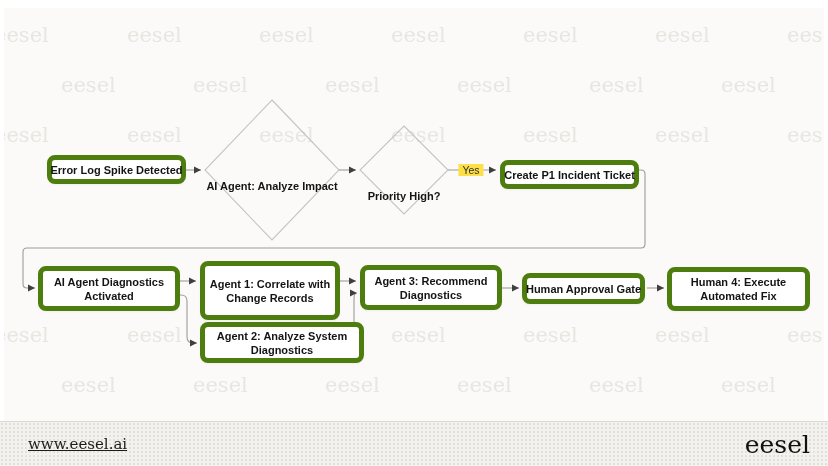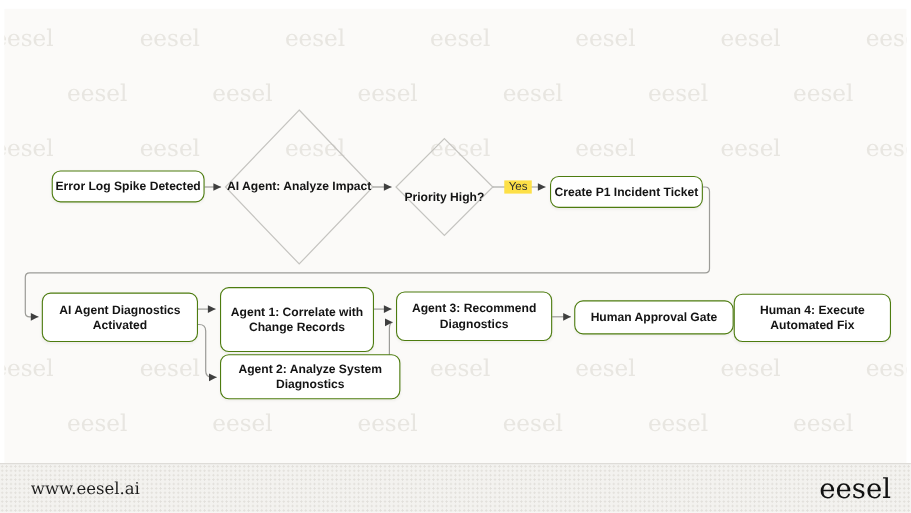--- a/index.html
+++ b/index.html
@@ -20,45 +20,45 @@
     font-size:21px;line-height:21px;color:#E8E6E1;
     user-select:none;white-space:nowrap;
   }
   
   svg.wires{position:absolute;left:0;top:0;width:828px;height:466px;z-index:2;pointer-events:none;}
   .wire{fill:none;stroke:#9C9C98;stroke-width:1.1;}
   .shape-diamond{fill:none;stroke:#C5C4C0;stroke-width:1.1;}
   
   .node{
     position:absolute;z-index:3;box-sizing:border-box;
-    background:#ffffff;border:1px solid #4d7c0f;border-radius:8px;
+    background:#ffffff;border:5px solid #4d7c0f;border-radius:8px;
     display:flex;align-items:center;justify-content:center;text-align:center;
     font-weight:bold;font-size:11px;line-height:14px;color:#141414;
     box-shadow:0 1px 2px rgba(120,115,100,0.08);
   }
   .node.oneline{white-space:nowrap;}
   .node.twoline{padding:0 3px;}
   .dlabel{
     position:absolute;z-index:3;transform:translate(-50%,-50%);
-    font-weight:bold;font-size:11px;color:#141414;white-space:nowrap;text-align:center;
+    font-weight:bold;font-size:11px;color:#141414;white-space:nowrap;text-align:center;margin-top:16px;
   }
   .edge-label{
     position:absolute;z-index:3;transform:translate(-50%,-50%);
     font-size:10.5px;color:#2E2E2E;background:#fde047;padding:0 4px;white-space:nowrap;
   }
   
   .footer{
     position:absolute;left:0;top:421px;width:828px;height:45px;z-index:4;
     background:#F3F2EF;border-top:1px solid #DCDAD5;box-sizing:border-box;
     background-image:radial-gradient(circle, #E2E0DB 0.8px, transparent 0.9px);
     background-size:4px 4px;
     display:flex;align-items:center;justify-content:space-between;
   }
   .footer-url{
-    margin-left:28px;font-family:"DejaVu Serif", serif;font-size:15px;color:#1C1C1C;
+    margin-left:28px;font-family:"DejaVu Serif", serif;font-size:15px;color:#1C1C1C;text-decoration:underline;
   }
   .footer-brand{
     margin-right:18px;font-family:"DejaVu Serif", serif;font-size:25px;color:#111111;
   }
 </style>
 </head>
 <body>
 
 <div class="canvas">
 
@@ -134,20 +134,20 @@
 <div class="node oneline" style="left:500px;top:160px;width:139px;height:29px">Create P1 Incident Ticket</div>
 
 <div class="node twoline" style="left:38px;top:266px;width:142px;height:45px">AI Agent Diagnostics Activated</div>
 
 <div class="node twoline" style="left:200px;top:261px;width:140px;height:59px">Agent 1: Correlate with Change Records</div>
 
 <div class="node twoline" style="left:200px;top:322px;width:164px;height:41px">Agent 2: Analyze System Diagnostics</div>
 
 <div class="node twoline" style="left:360px;top:265px;width:142px;height:45px">Agent 3: Recommend Diagnostics</div>
 
-<div class="node oneline" style="left:522px;top:273px;width:145px;height:31px">Human Approval Gate</div>
+<div class="node oneline" style="left:522px;top:273px;width:123px;height:31px">Human Approval Gate</div>
 
 <div class="node twoline" style="left:667px;top:267px;width:143px;height:44px">Human 4: Execute Automated Fix</div>
 
 <div class="footer">
   <span class="footer-url">www.eesel.ai</span>
   <span class="footer-brand">eesel</span>
 </div>
 
 </body></html>

